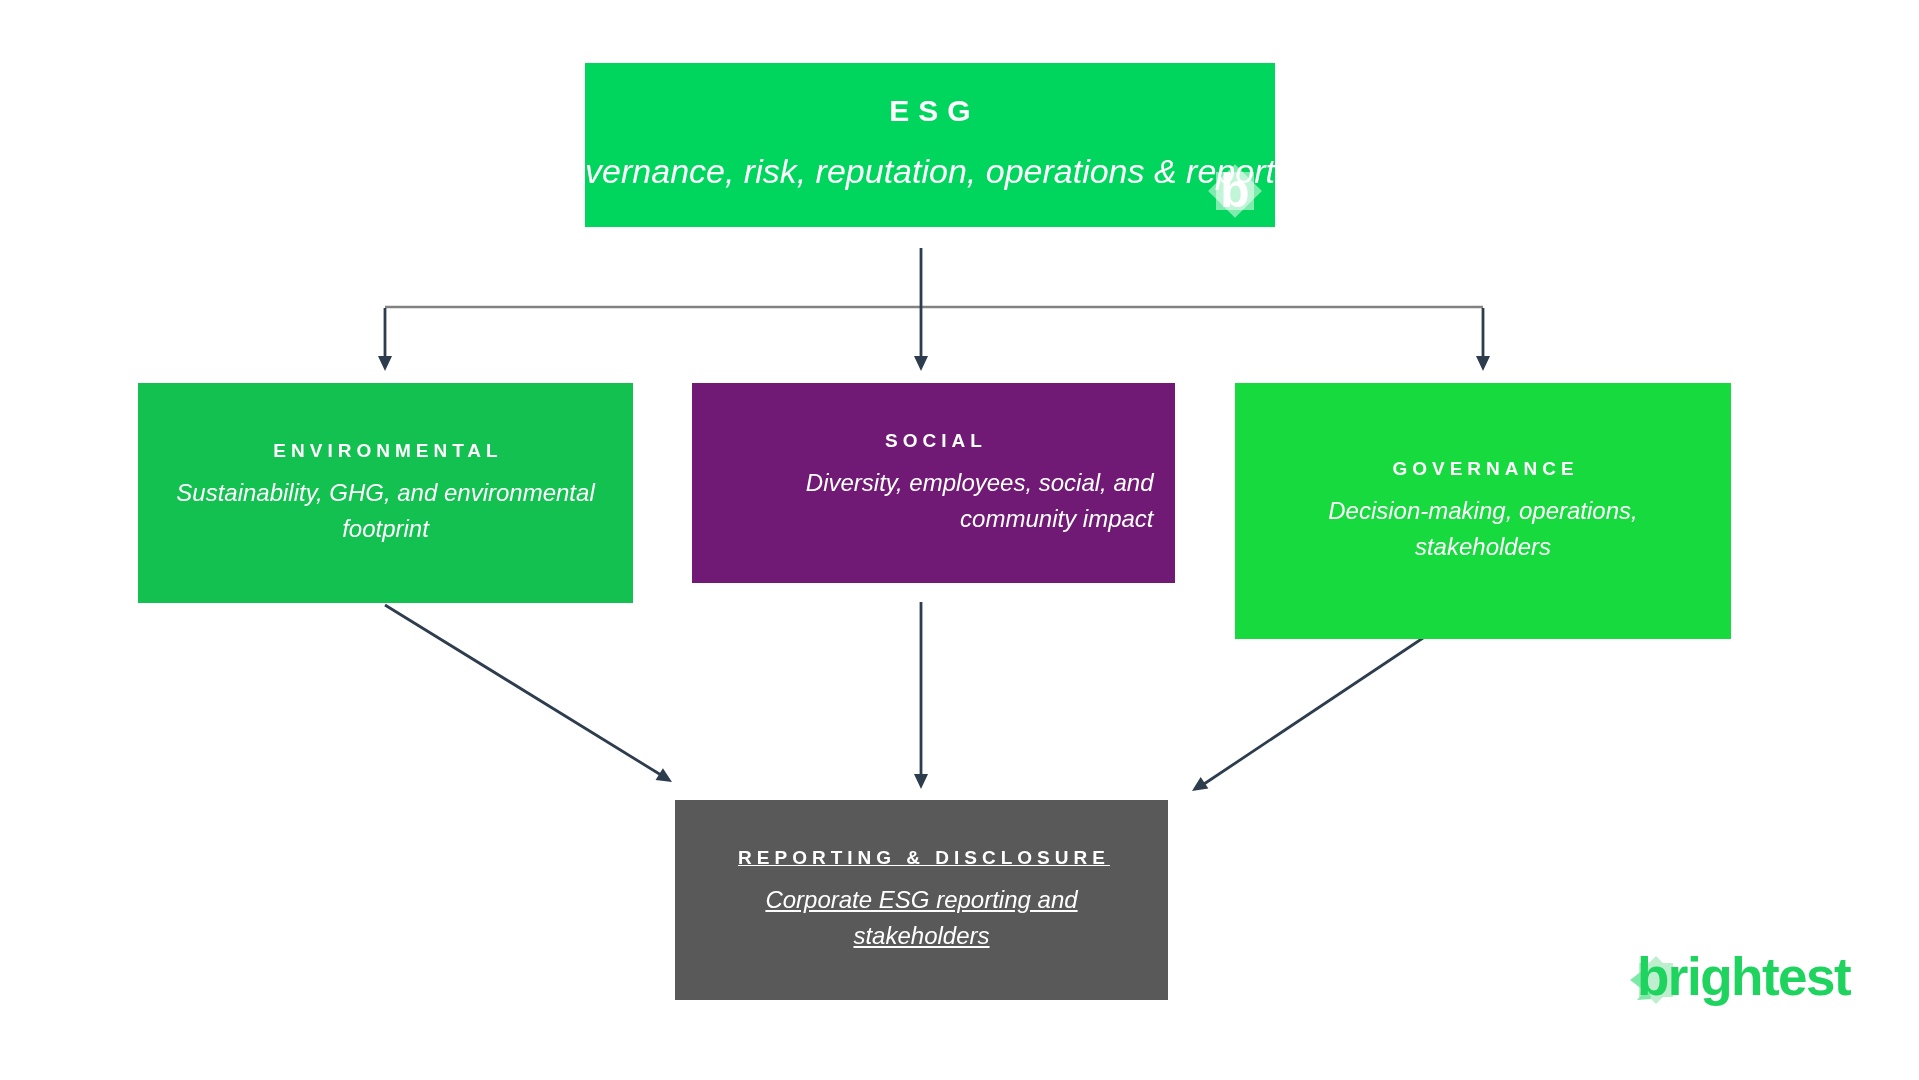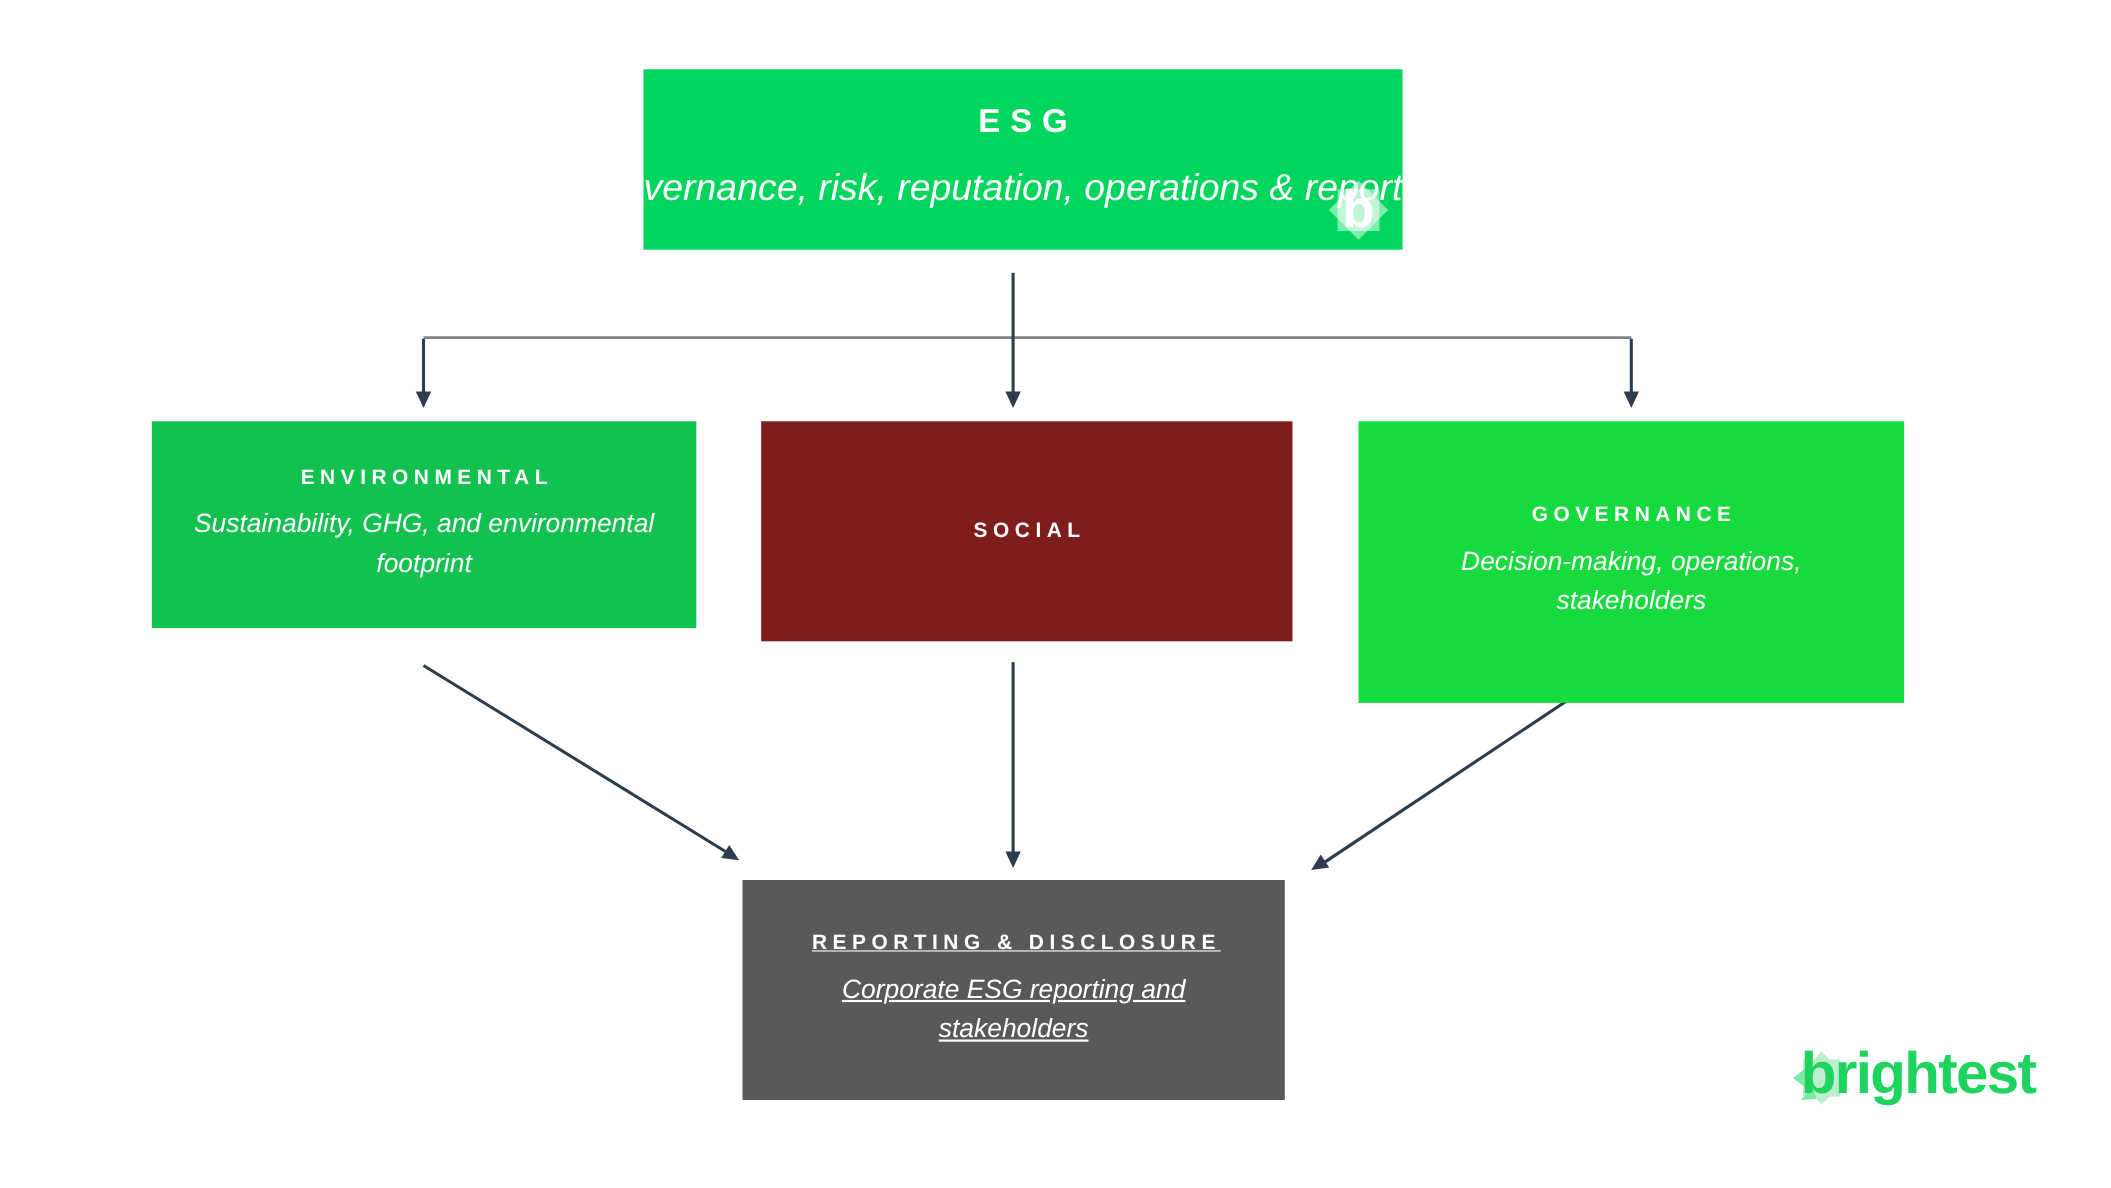--- a/index.html
+++ b/index.html
@@ -12,21 +12,21 @@
     position:absolute;display:flex;flex-direction:column;align-items:center;justify-content:center;
     color:#ffffff;text-align:center;box-sizing:border-box;
   }
   .box-title{font-weight:bold;font-size:19px;letter-spacing:5px;text-indent:5px;white-space:nowrap;}
   .box-sub{font-style:italic;font-size:24px;line-height:1.5;margin-top:13px;}
   
   .root-box{left:585px;top:63px;width:690px;height:164px;}
   .root-box .box-title{font-size:30px;letter-spacing:9px;text-indent:9px;}
   .root-box .box-sub{font-size:34px;margin-top:18px;white-space:nowrap;}
   
-  .env-box{left:138px;top:383px;width:495px;height:188px;}
+  .env-box{left:138px;top:383px;width:495px;height:220px;}
   .soc-box{left:692px;top:383px;width:483px;height:200px;}
   .gov-box{left:1235px;top:383px;width:496px;height:256px;}
   .env-box .box-sub{max-width:460px;}
   .soc-box .box-sub{max-width:440px;}
   .gov-box .box-sub{max-width:340px;}
   
   .sink-box{left:675px;top:800px;width:493px;height:200px;text-decoration:underline;}
   .sink-box .box-sub{max-width:350px;}
   
   .edges{position:absolute;left:0;top:0;width:1919px;height:1080px;pointer-events:none;}
@@ -79,22 +79,23 @@
       </svg>
       <span class="b-letter">b</span>
     </div>
   </div>
 
   <div class="box env-box" style="background: rgb(18, 193, 80);">
     <div class="box-title">ENVIRONMENTAL</div>
     <div class="box-sub">Sustainability, GHG, and environmental footprint</div>
   </div>
 
-  <div class="box soc-box" style="background: #7f1d1d; text-align: right;">
+  <div class="box soc-box" style="background: #701a75; text-align: right;">
     <div class="box-title">SOCIAL</div>
+    <div class="box-sub">Diversity, employees, social, and community impact</div>
   </div>
 
   <div class="box gov-box" style="background: rgb(23, 218, 62);">
     <div class="box-title">GOVERNANCE</div>
     <div class="box-sub">Decision-making, operations, stakeholders</div>
   </div>
 
   <div class="box sink-box" style="background: rgb(89, 89, 89);">
     <div class="box-title">REPORTING &amp; DISCLOSURE</div>
     <div class="box-sub">Corporate ESG reporting and stakeholders</div>

